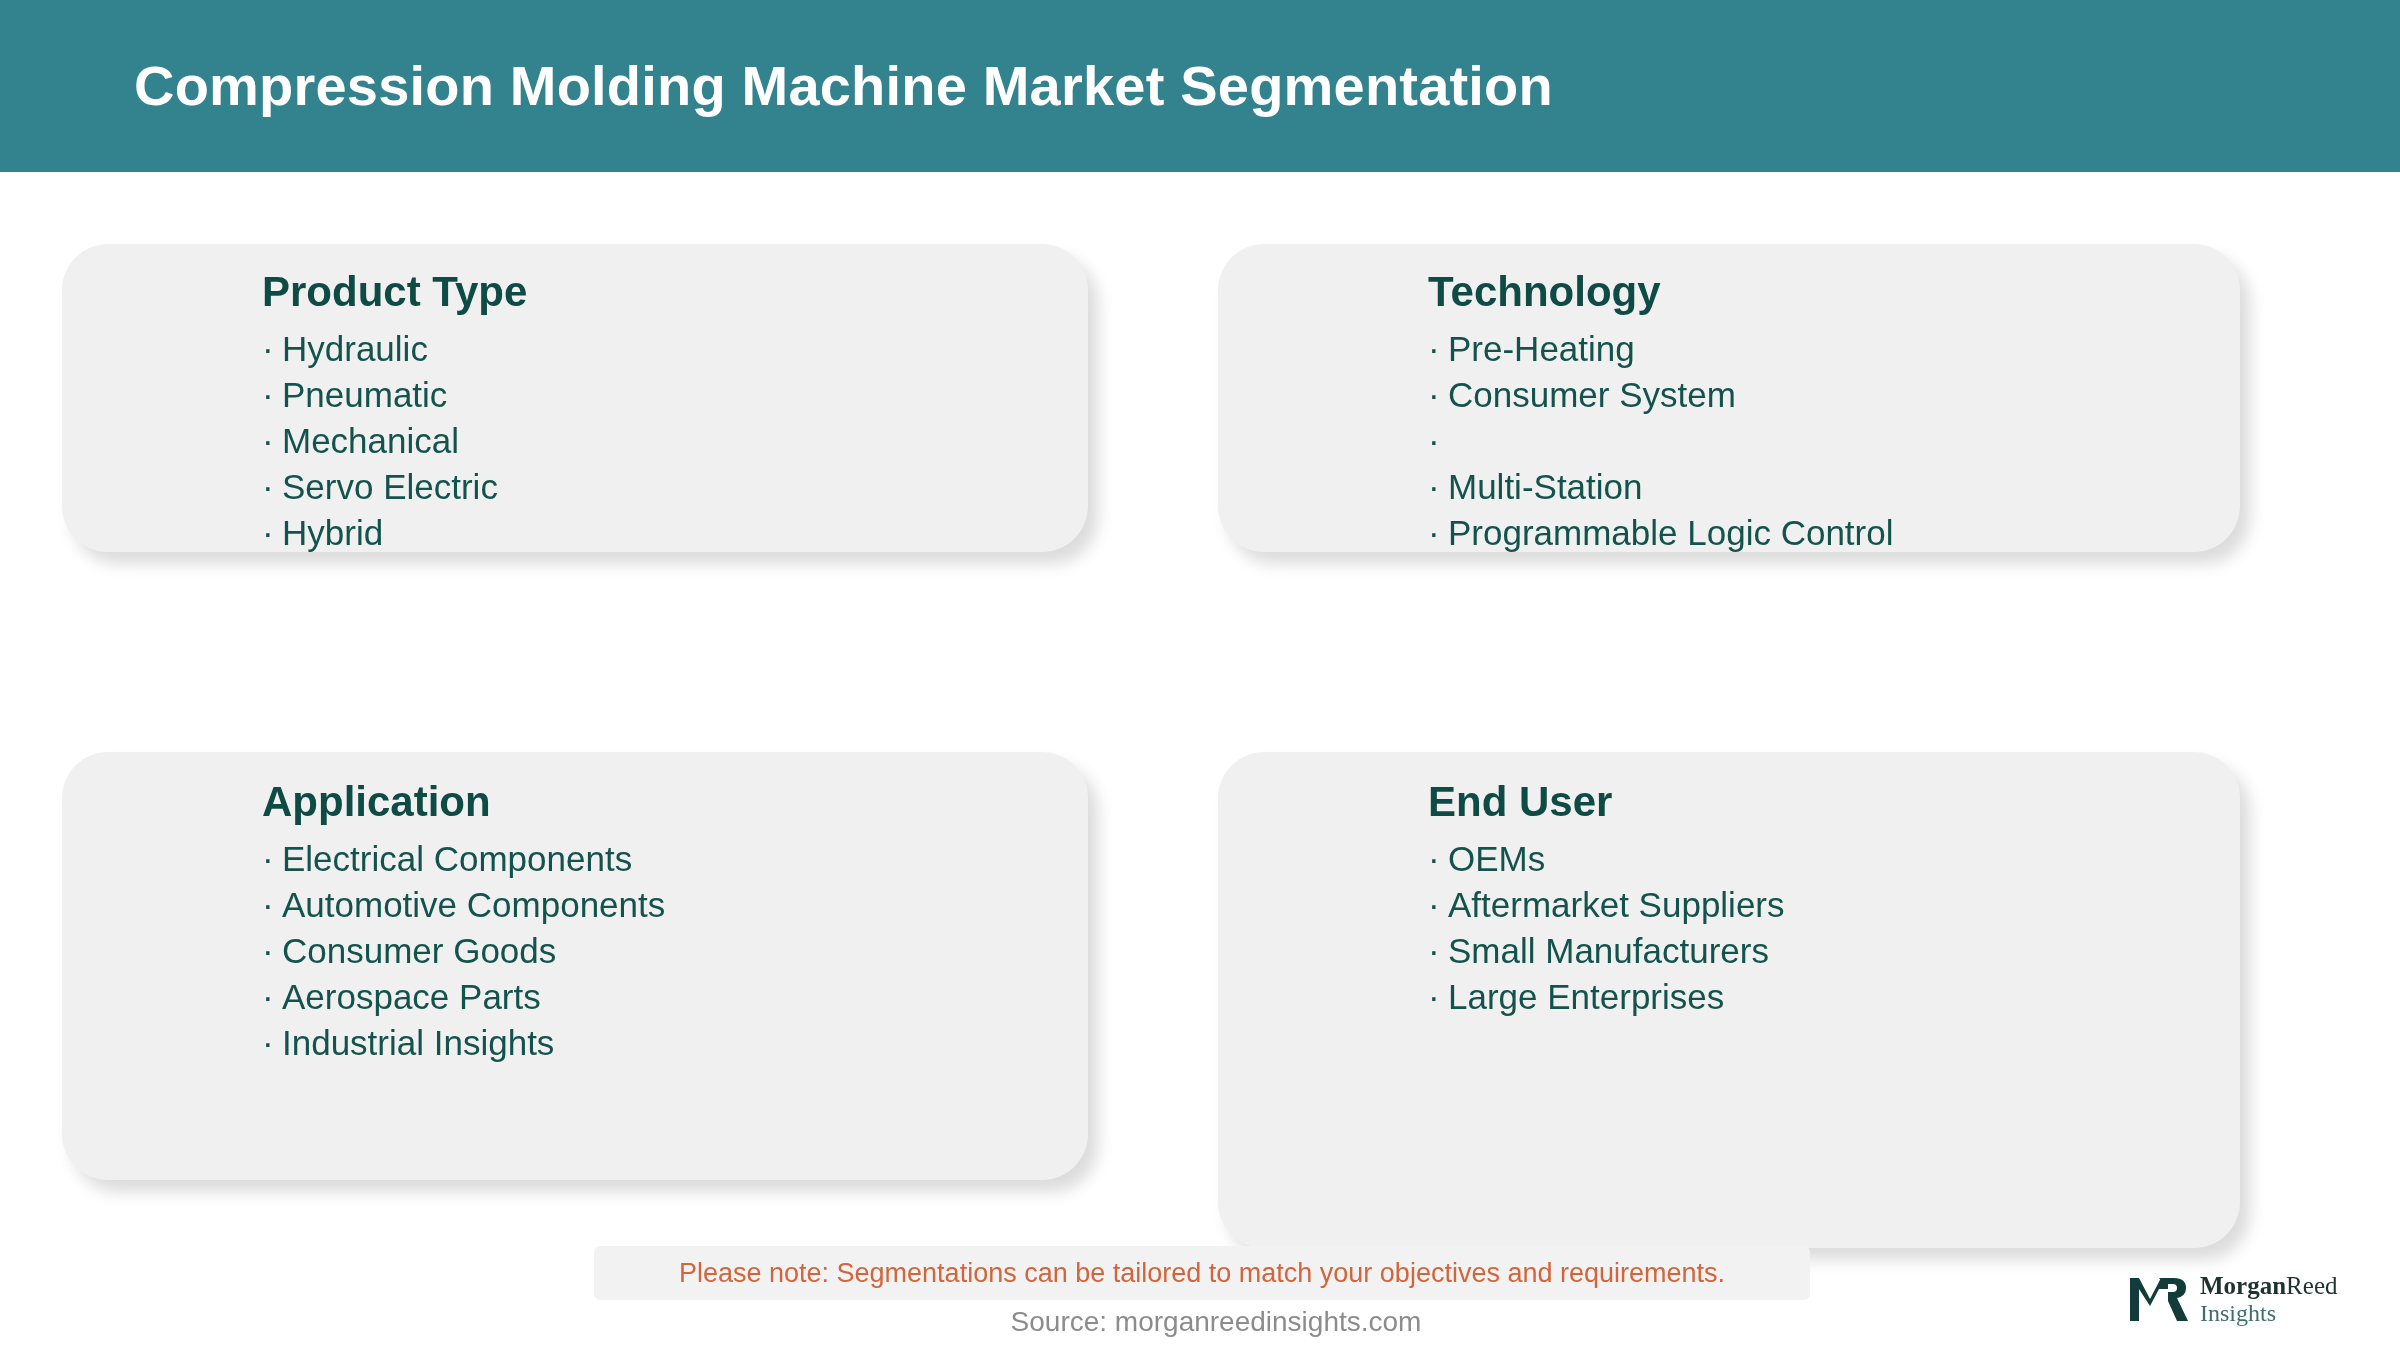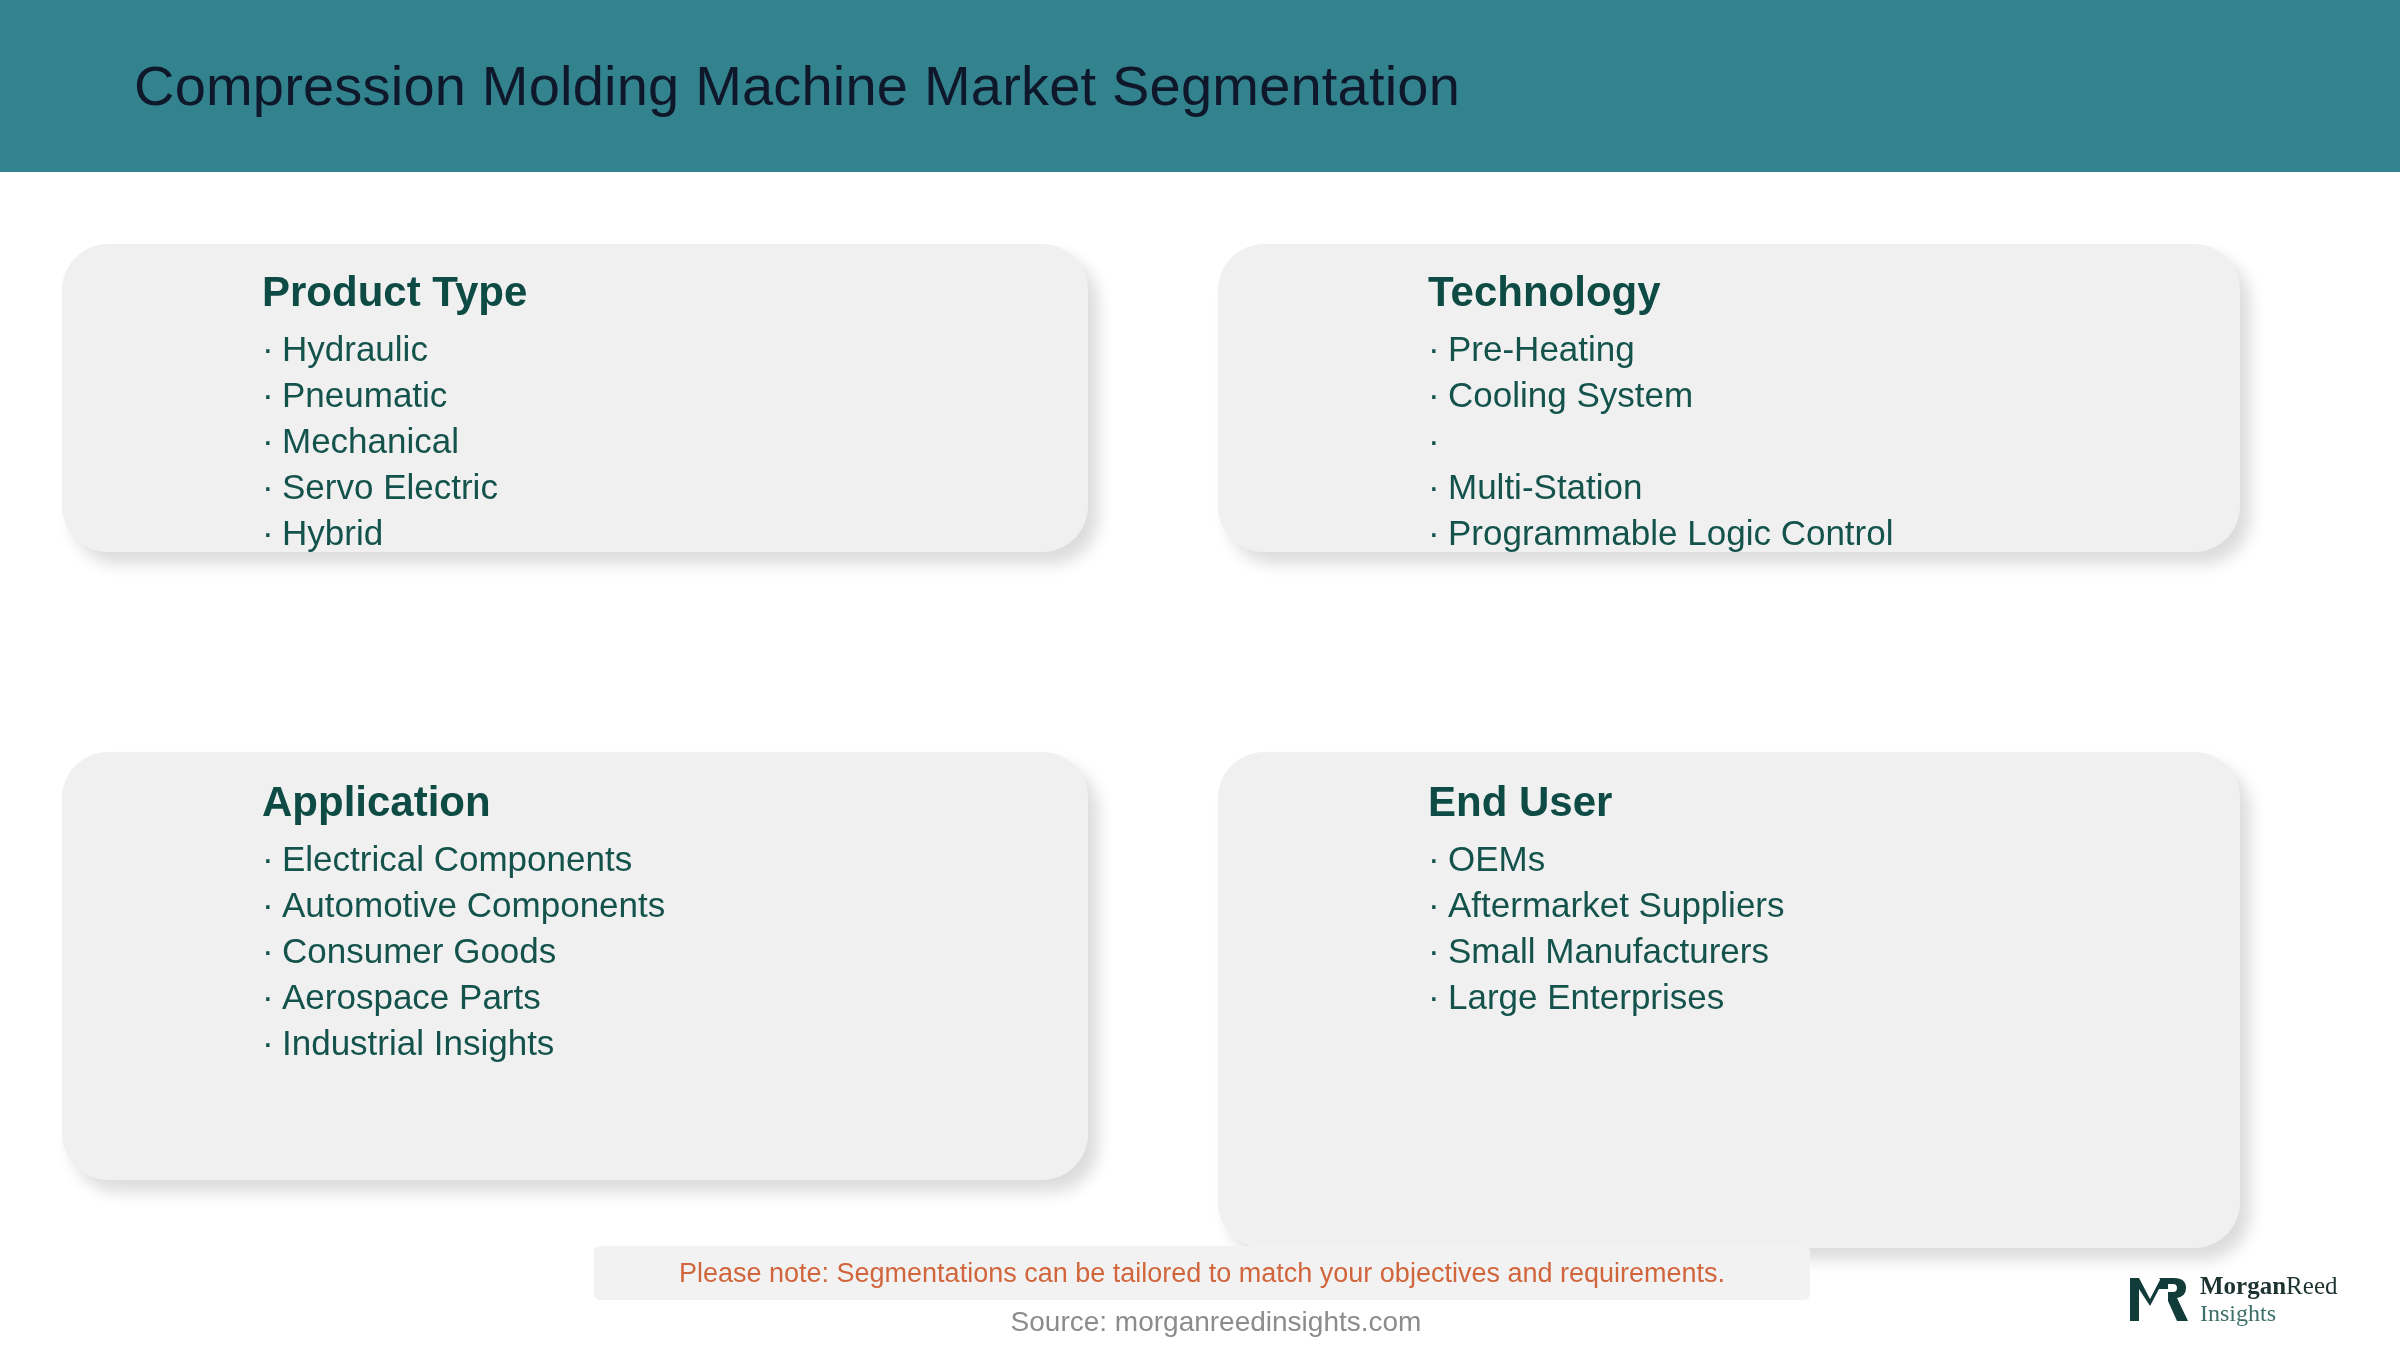--- a/index.html
+++ b/index.html
@@ -21,23 +21,23 @@
     left: 0;
     top: 0;
     width: 2400px;
     height: 172px;
     background: #33838e;
     display: flex;
     align-items: center;
   }
   .header-title {
     margin-left: 134px;
-    color: #0f172a;
+    color: #ffffff;
     font-size: 56px;
-    font-weight: normal;
+    font-weight: bold;
     letter-spacing: 0.2px;
     line-height: 1;
     white-space: nowrap;
   }
 
   
   .cards-area {
     position: absolute;
     left: 0;
     top: 172px;
@@ -216,21 +216,21 @@
   <div class="card card-2">
     <div class="card-inner">
       <div class="card-title">Technology</div>
       <ul class="card-list">
         <li>
           <span class="bullet-glyph">·</span>
           <span class="bullet-text">Pre-Heating</span>
         </li>
         <li>
           <span class="bullet-glyph">·</span>
-          <span class="bullet-text">Cooling System</span>
+          <span class="bullet-text">Consumer System</span>
         </li>
         <li>
           <span class="bullet-glyph">·</span>
         </li>
         <li>
           <span class="bullet-glyph">·</span>
           <span class="bullet-text">Multi-Station</span>
         </li>
         <li>
           <span class="bullet-glyph">·</span>

